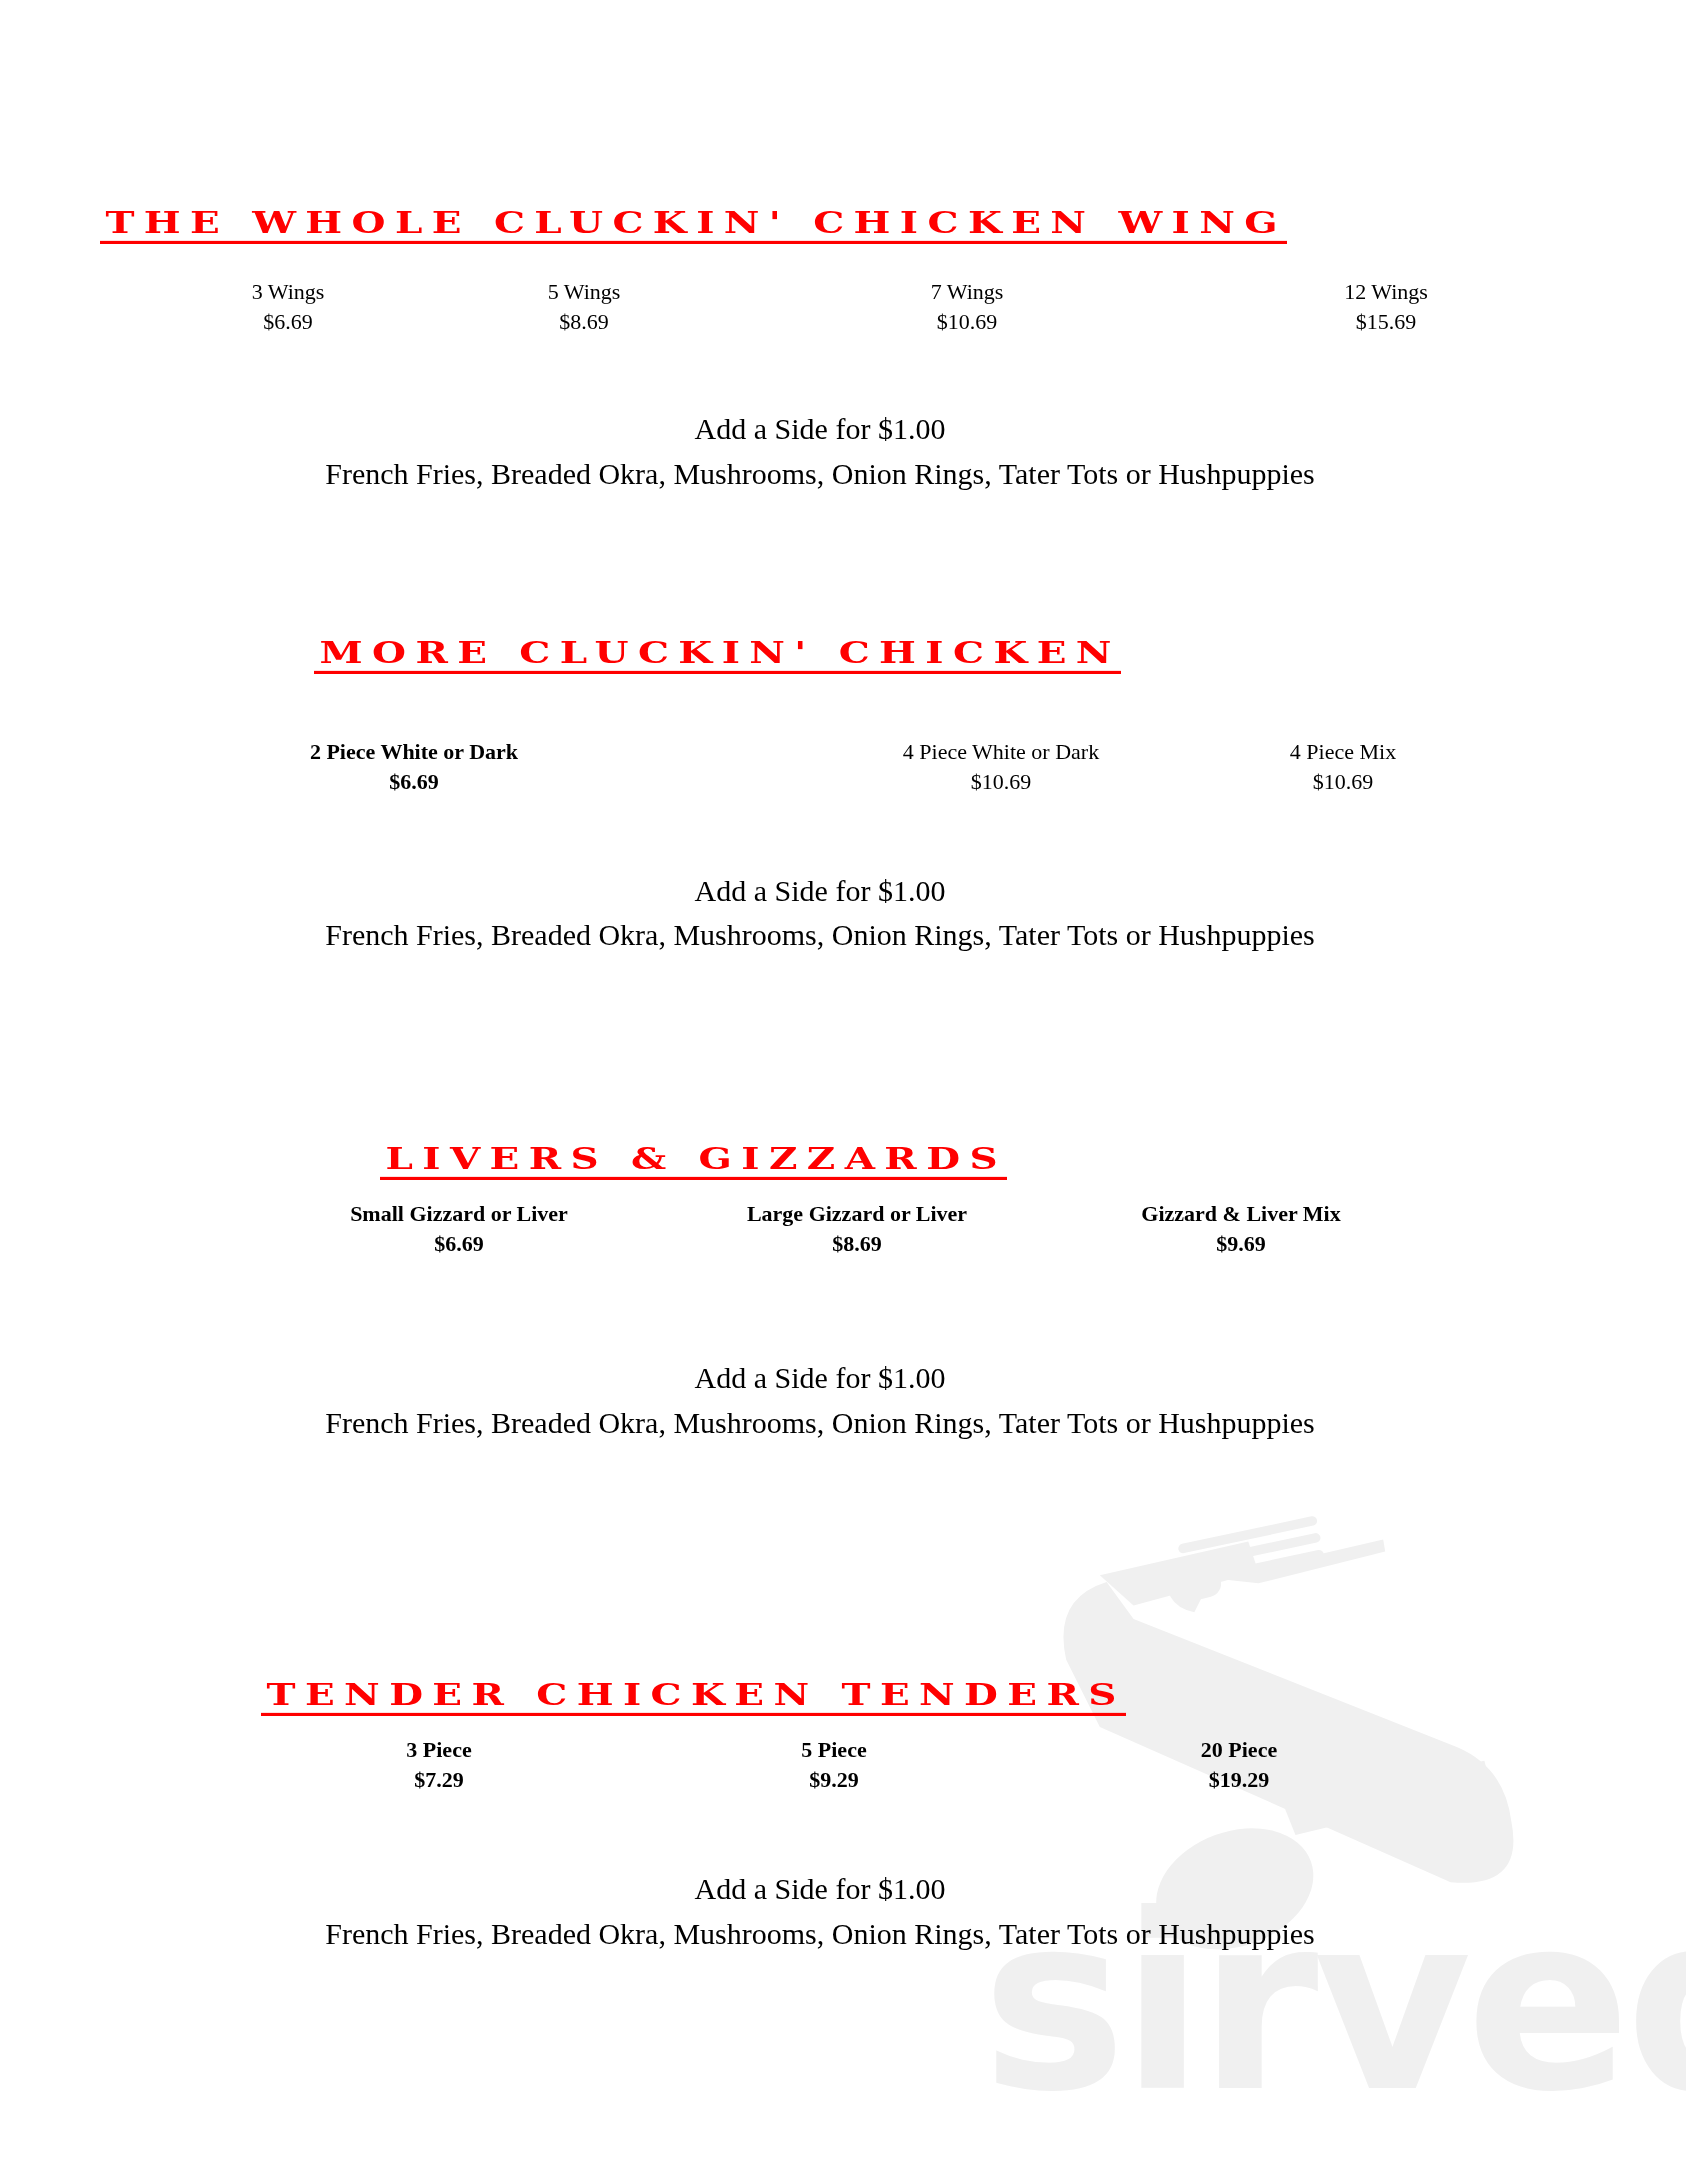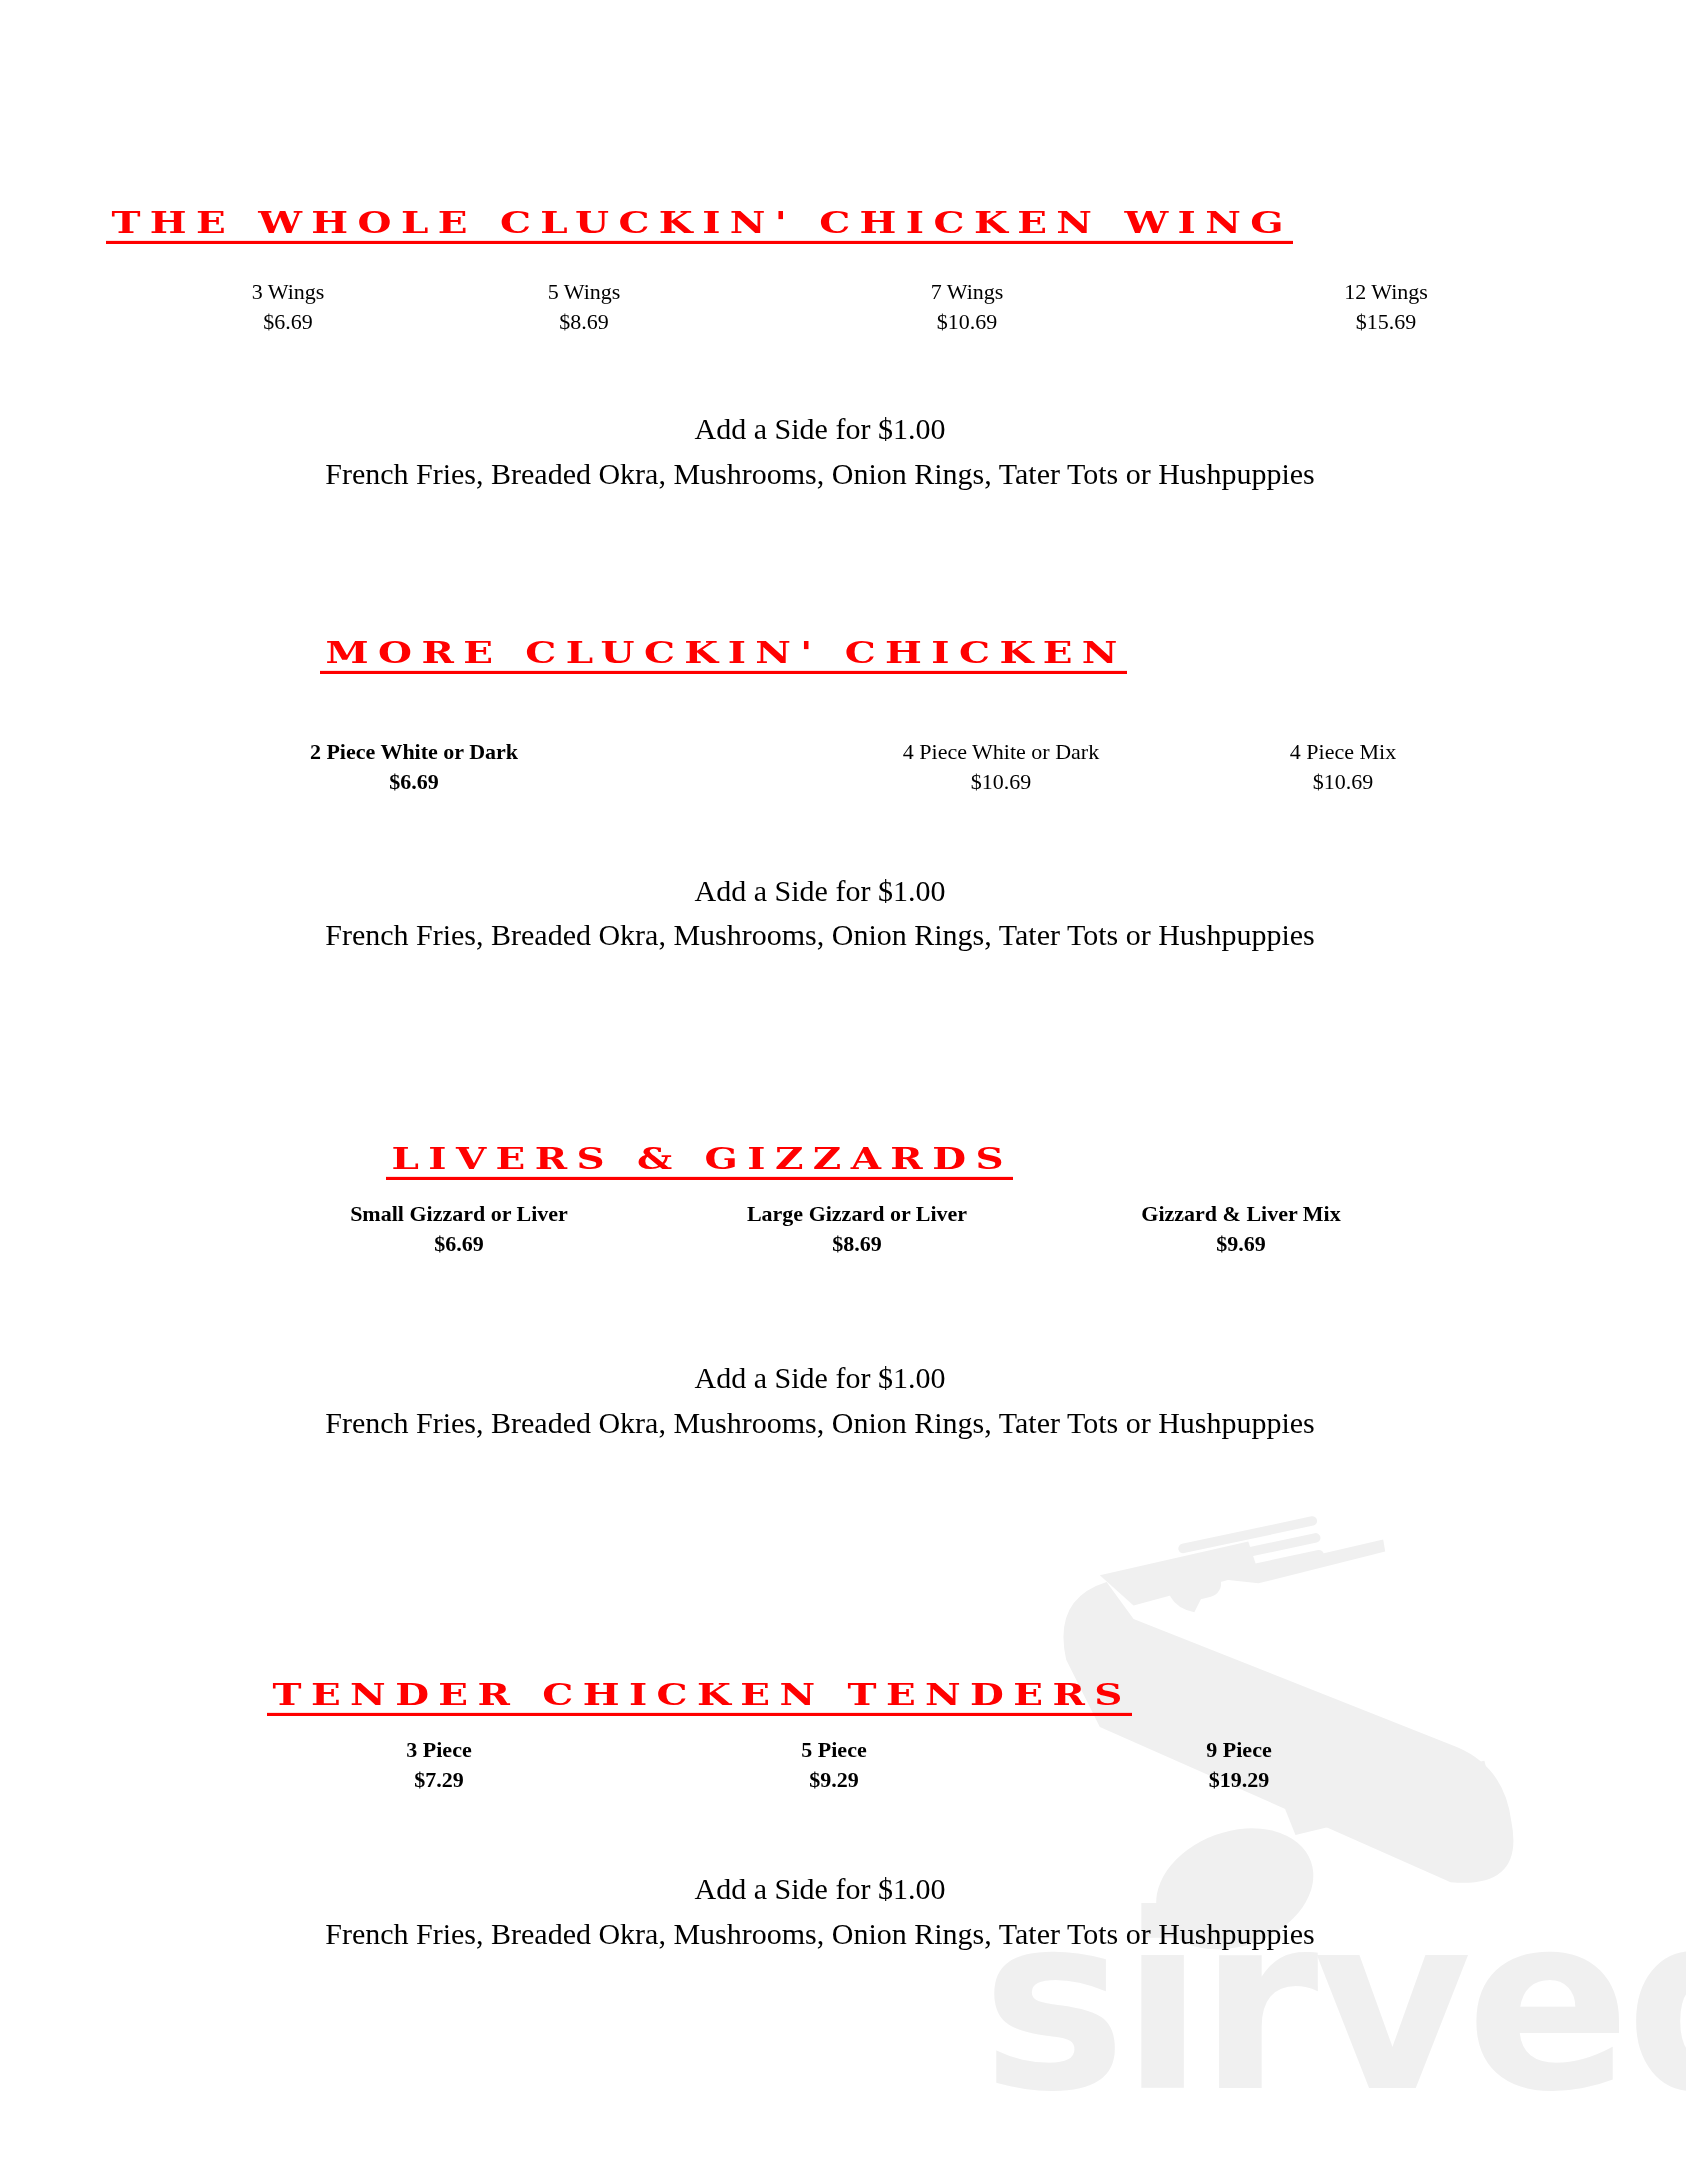--- a/index.html
+++ b/index.html
@@ -1,19 +1,19 @@
 <!DOCTYPE html>
 <html style="font-size:10.8px"><head>
 <meta charset="utf-8">
 <style>
   html, body { margin: 0; padding: 0; background: #ffffff; }
   body { width: 1687px; height: 2183px; position: relative; overflow: hidden;
          font-family: "Liberation Serif", "DejaVu Serif", serif; color: #000; }
   .watermark { position: absolute; left: 0; top: 0; width: 1687px; height: 2183px; pointer-events: none; }
-  .section-title { position: absolute; left: 10px; width: 1379px; text-align: center; }
+  .section-title { position: absolute; left: 4px; width: 1379px; text-align: center; }
   .section-title span { display: inline-block; color: #ff0000; font-family: "DejaVu Serif", serif;
         font-weight: 900; font-size: 39px; letter-spacing: 9.4px; text-transform: uppercase;
         border-bottom: 4px solid #ff0000; line-height: 1; padding: 0 0 4px 5.4px;
         transform: scaleY(0.78); transform-origin: bottom center; font-variant: small-caps; }
   .item { position: absolute; text-align: center; transform: translateX(-50%); white-space: nowrap; font-size: 22px; line-height: 1.35; }
   .item.bold { font-weight: bold; }
   .item div { display: block; }
   .side-note { position: absolute; left: 0; width: 1640px; text-align: center; font-size: 30px; line-height: 45px; }
 </style>
 </head>
@@ -101,18 +101,18 @@
 </div>
 <div class="item bold" style="left:439px; top:1735px;">
   <div>3 Piece</div>
   <div>$7.29</div>
 </div>
 <div class="item bold" style="left:834px; top:1735px;">
   <div>5 Piece</div>
   <div>$9.29</div>
 </div>
 <div class="item bold" style="left:1239px; top:1735px;">
-  <div>9 Piece</div>
+  <div>20 Piece</div>
   <div>$19.29</div>
 </div>
 <div class="side-note" style="top:1866px;">Add a Side for $1.00</div>
 <div class="side-note" style="top:1911px;">French Fries, Breaded Okra, Mushrooms, Onion Rings, Tater Tots or Hushpuppies</div>
 
 
 </body></html>

